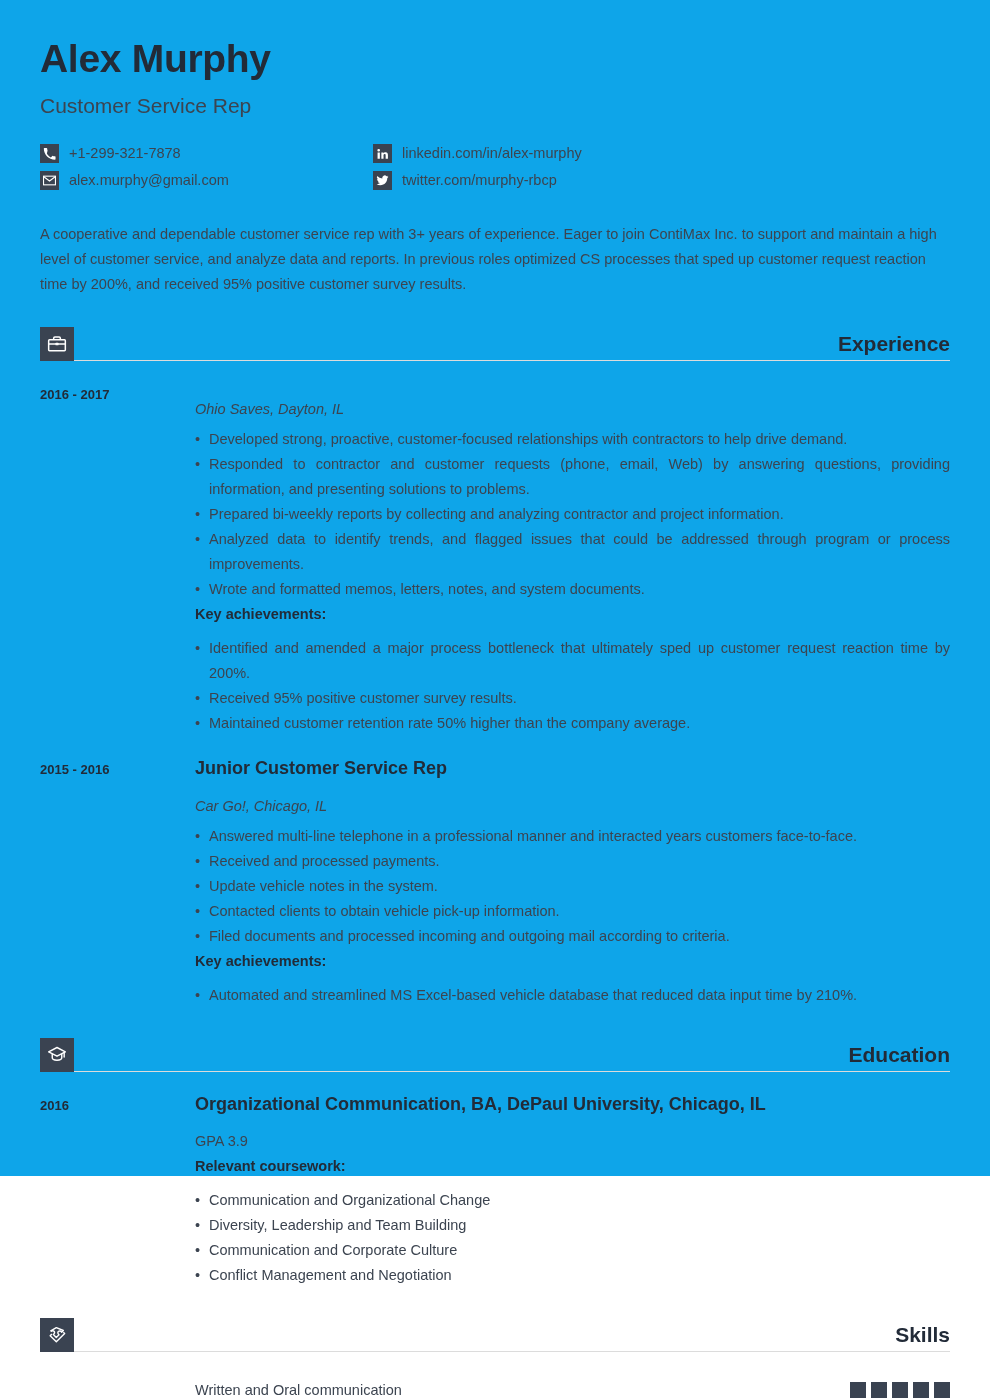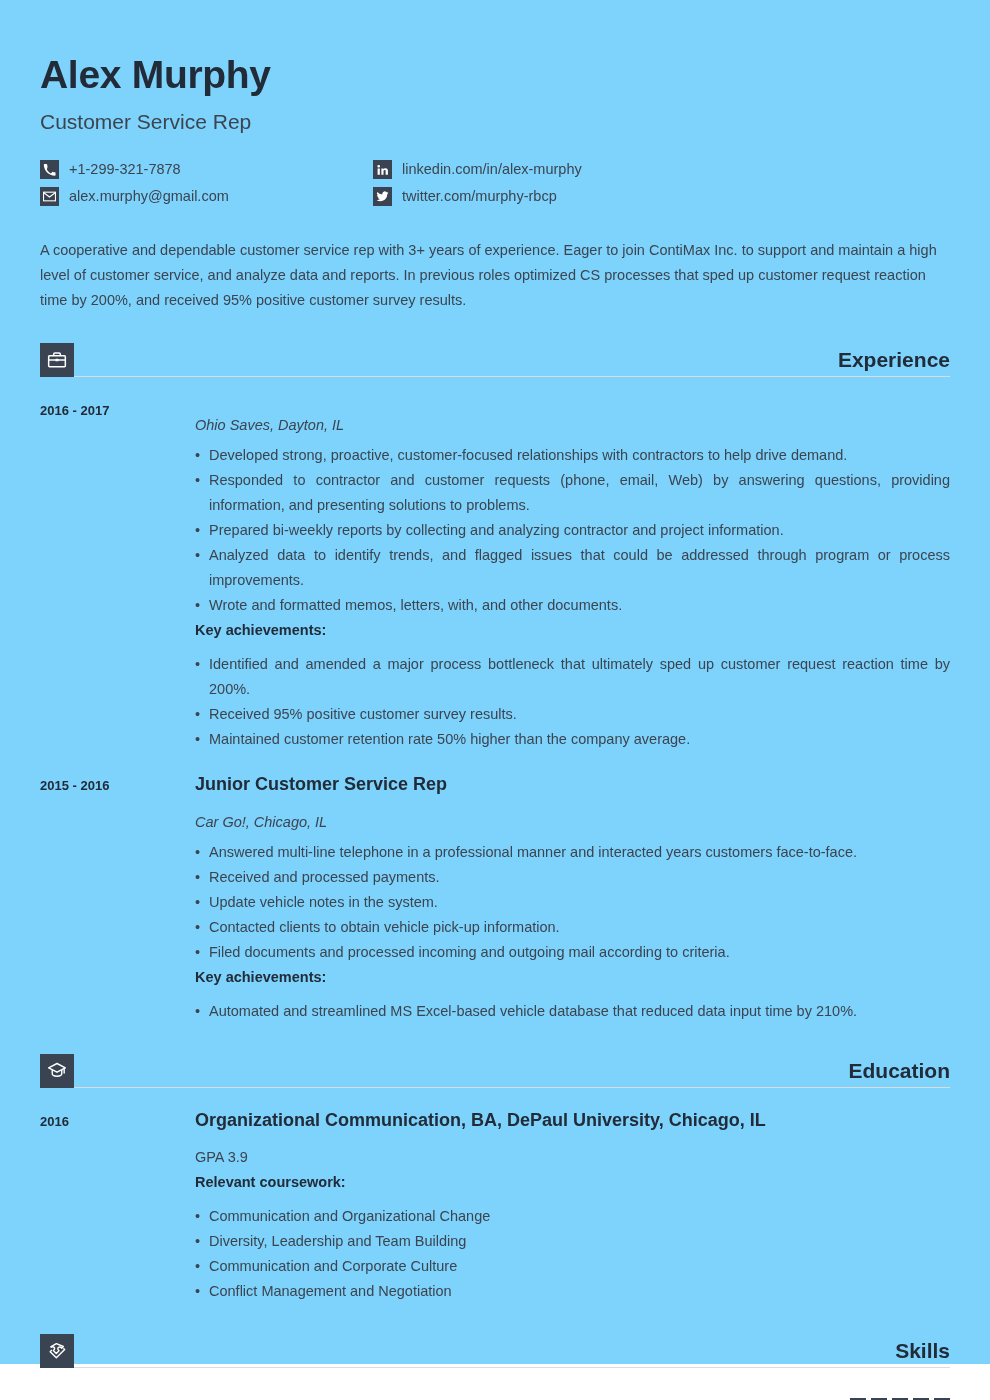--- a/index.html
+++ b/index.html
@@ -10,24 +10,24 @@
   body {
     width: 990px;
     height: 1400px;
     font-family: "Liberation Sans", sans-serif;
     color: #3c4450;
     position: relative;
     overflow: hidden;
   }
   .page {
     width: 990px;
-    height: 1364px;
-    background: #7dd3fc;
+    height: 1176px;
+    background: #0ea5e9;
     box-sizing: border-box;
-    padding: 16px 40px;
+    padding: 0 40px;
     position: relative;
   }
 
   
   .name {
     font-size: 39px;
     font-weight: bold;
     color: #222b38;
     letter-spacing: -0.3px;
     margin: 0;
@@ -280,21 +280,21 @@
 
   <div class="entry">
     <div class="entry-date">2016 - 2017</div>
     <div class="entry-body">
       <div class="entry-sub">Ohio Saves, Dayton, IL</div>
       <ul class="bullets">
         <li>Developed strong, proactive, customer-focused relationships with contractors to help drive demand.</li>
         <li>Responded to contractor and customer requests (phone, email, Web) by answering questions, providing information, and presenting solutions to problems.</li>
         <li>Prepared bi-weekly reports by collecting and analyzing contractor and project information.</li>
         <li>Analyzed data to identify trends, and flagged issues that could be addressed through program or process improvements.</li>
-        <li>Wrote and formatted memos, letters, with, and other documents.</li>
+        <li>Wrote and formatted memos, letters, notes, and system documents.</li>
       </ul>
       <div class="key-ach">Key achievements:</div>
       <ul class="bullets">
         <li>Identified and amended a major process bottleneck that ultimately sped up customer request reaction time by 200%.</li>
         <li>Received 95% positive customer survey results.</li>
         <li>Maintained customer retention rate 50% higher than the company average.</li>
       </ul>
     </div>
   </div>
 

